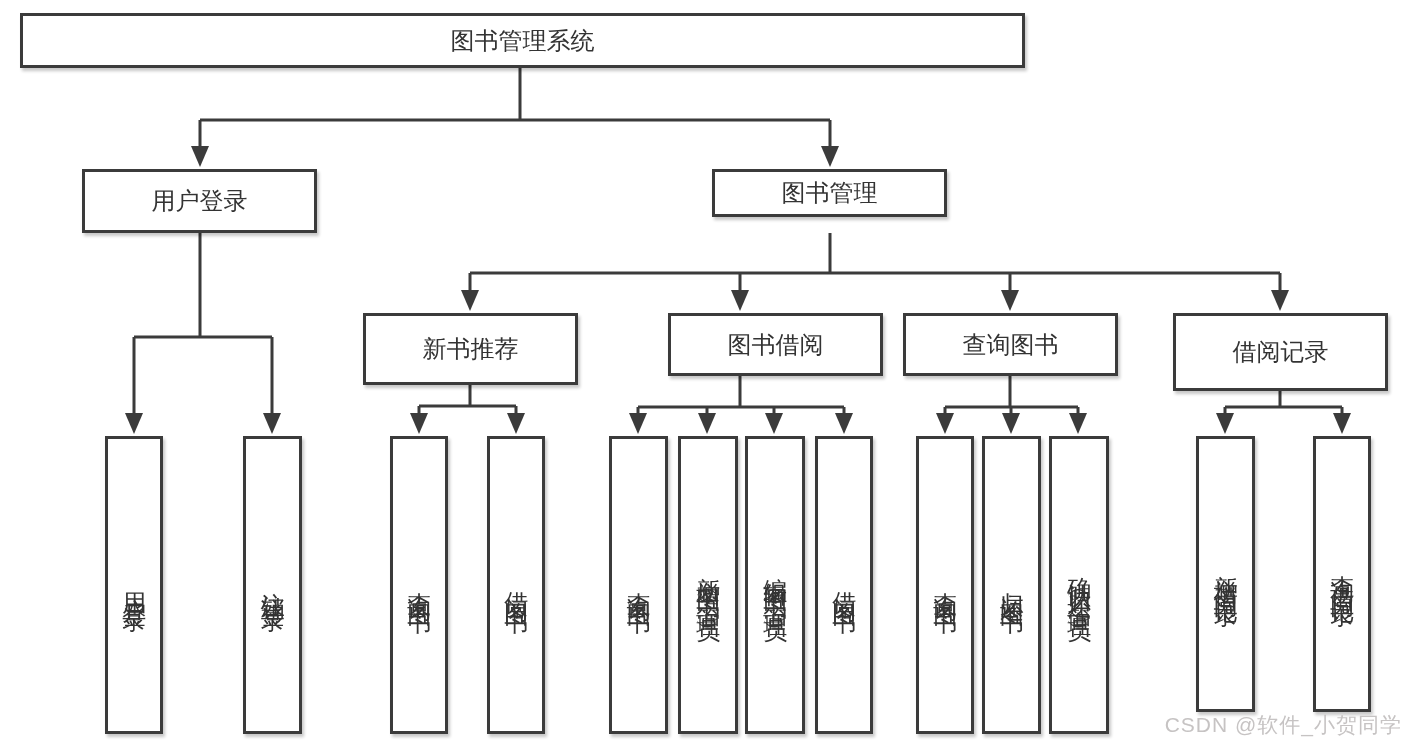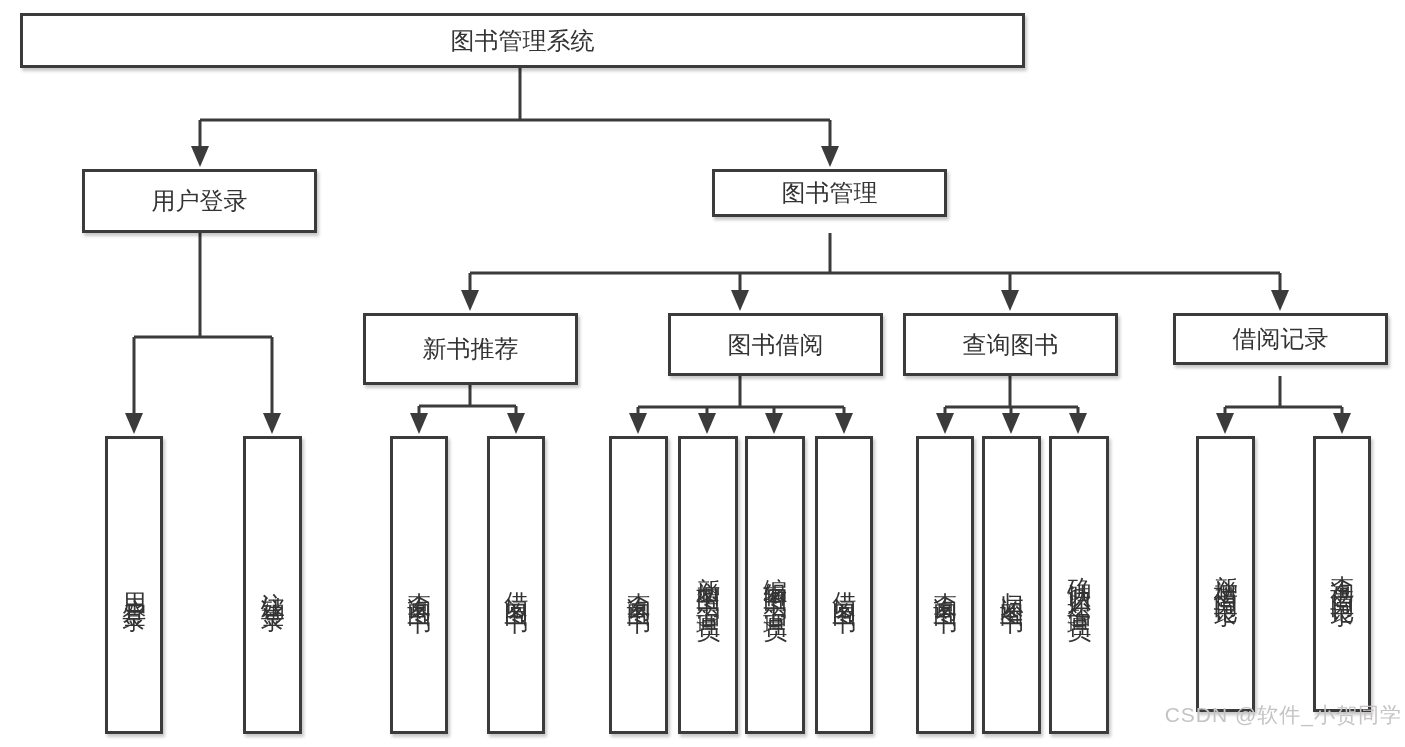--- a/index.html
+++ b/index.html
@@ -31,21 +31,21 @@
   .vtext {
     writing-mode: vertical-rl;
     text-orientation: mixed;
     letter-spacing: 6px;
     line-height: 1.1;
     white-space: nowrap;
   }
   .watermark {
     position: absolute;
     right: 3px;
-    bottom: 18px;
+    bottom: 8px;
     font-size: 21px;
     color: #c6c3c3;
     letter-spacing: 1px;
     z-index: 5;
   }
 </style>
 </head>
 <body>
 
 <div class="canvas">
@@ -103,21 +103,21 @@
 
   <div class="node" style="left:363px; top:313px; width:215px; height:72px;">
     <span>新书推荐</span>
   </div>
   <div class="node" style="left:668px; top:313px; width:215px; height:63px;">
     <span>图书借阅</span>
   </div>
   <div class="node" style="left:903px; top:313px; width:215px; height:63px;">
     <span>查询图书</span>
   </div>
-  <div class="node" style="left:1173px; top:313px; width:215px; height:52px;">
+  <div class="node" style="left:1173px; top:313px; width:215px; height:78px;">
     <span>借阅记录</span>
   </div>
 
   <div class="node" style="left:105px; top:436px; width:58px; height:298px;">
     <span class="vtext">用户登录</span>
   </div>
   <div class="node" style="left:243px; top:436px; width:59px; height:298px;">
     <span class="vtext">注销登录</span>
   </div>
 

